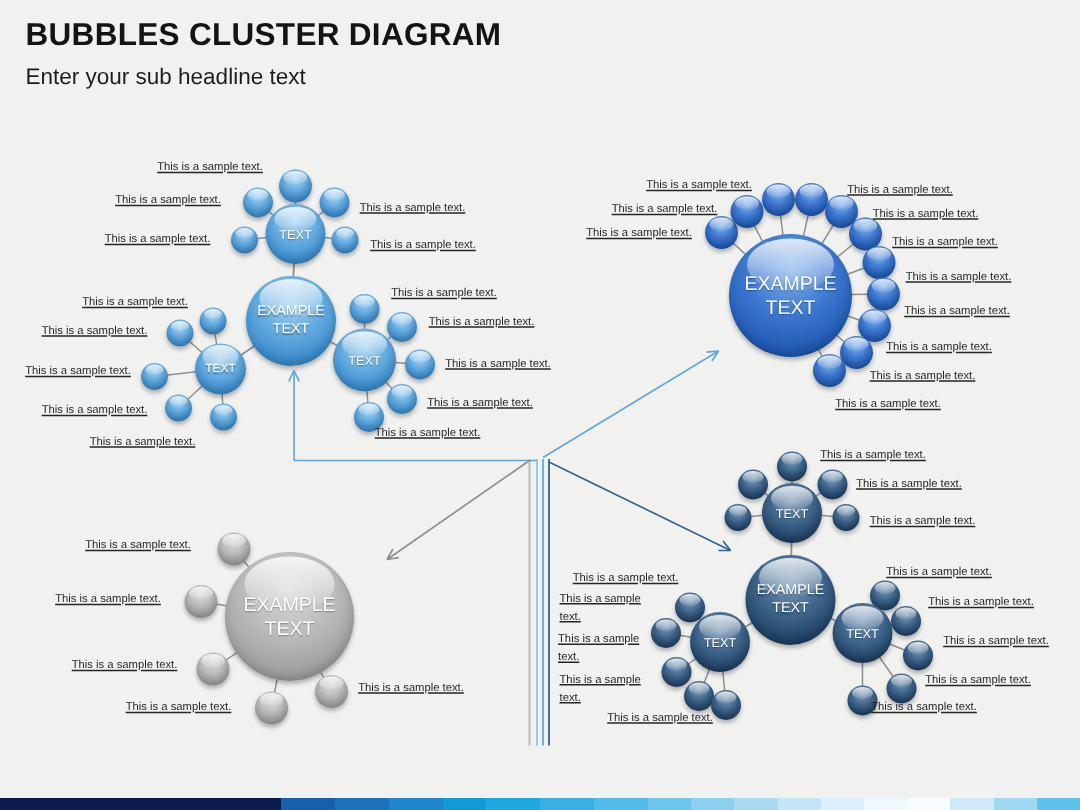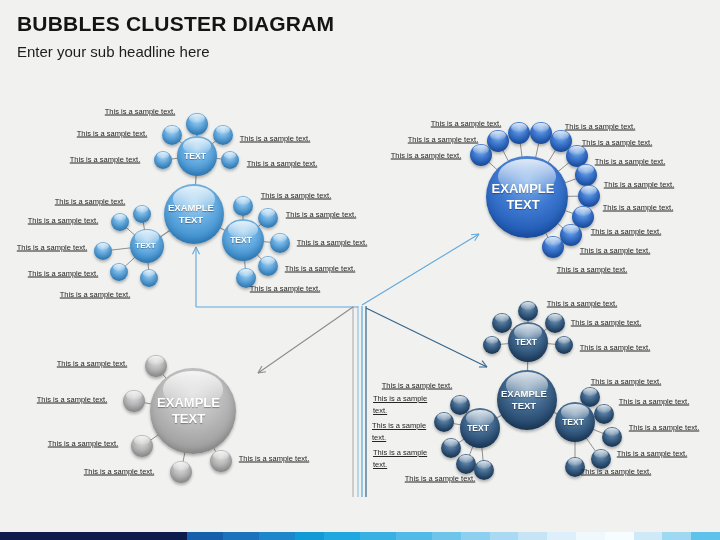--- a/index.html
+++ b/index.html
@@ -13,22 +13,22 @@
   header{position:absolute;left:17px;top:12px;z-index:5;}
   h1{
     margin:0;font-size:21px;font-weight:700;color:#141414;
     letter-spacing:.2px;font-family:"Liberation Sans",sans-serif;text-align:center;
   }
   .subtitle{margin-top:7px;font-size:15px;color:#1d1d1d;}
   #diagram{position:absolute;inset:0;z-index:1;}
   #diagram svg{position:absolute;left:0;top:0;}
   .bubble{
     position:absolute;border-radius:50%;
-    display:flex;align-items:center;justify-content:flex-start;text-align:center;
-    color:#fff;font-weight:700;
+    display:flex;align-items:center;justify-content:center;text-align:center;
+    color:#fff;font-weight:400;
     box-shadow:0 2px 3px rgba(0,0,0,.28), inset -1px -3px 6px rgba(0,0,0,.15);
   }
   .bubble::before{
     content:"";position:absolute;left:15%;top:4%;width:70%;height:42%;
     border-radius:50%;
     background:linear-gradient(to bottom, rgba(255,255,255,.82), rgba(255,255,255,.05));
     pointer-events:none;
   }
   .bubble span{position:relative;z-index:1;line-height:1.25;text-shadow:0 1px 1px rgba(0,0,0,.35);}
   .lb{background:radial-gradient(circle at 50% 30%, #a6d2f0 0%, #6db1e4 35%, #3a8ccc 75%, #2d7cba 100%);}
@@ -62,21 +62,21 @@
       #9ed8f1 92%,#9ed8f1 96%,
       #5fc2ea 96%,#5fc2ea 100%);
   }
 </style>
 </head>
 <body>
 
 <div class="slide">
   <header>
     <h1>BUBBLES CLUSTER DIAGRAM</h1>
-    <div class="subtitle">Enter your sub headline here</div>
+    <div class="subtitle">Enter your sub headline text</div>
   </header>
   <div id="diagram">
       <svg width="720" height="540">
         <line x1="194" y1="214" x2="197" y2="156" stroke="#8f8f8f" stroke-width="1.2"></line>
         <line x1="194" y1="214" x2="147" y2="246" stroke="#8f8f8f" stroke-width="1.2"></line>
         <line x1="194" y1="214" x2="243" y2="240" stroke="#8f8f8f" stroke-width="1.2"></line>
         <line x1="197" y1="156" x2="172" y2="135" stroke="#8f8f8f" stroke-width="1"></line>
         <line x1="197" y1="156" x2="197" y2="124" stroke="#8f8f8f" stroke-width="1"></line>
         <line x1="197" y1="156" x2="223" y2="135" stroke="#8f8f8f" stroke-width="1"></line>
         <line x1="197" y1="156" x2="163" y2="160" stroke="#8f8f8f" stroke-width="1"></line>

